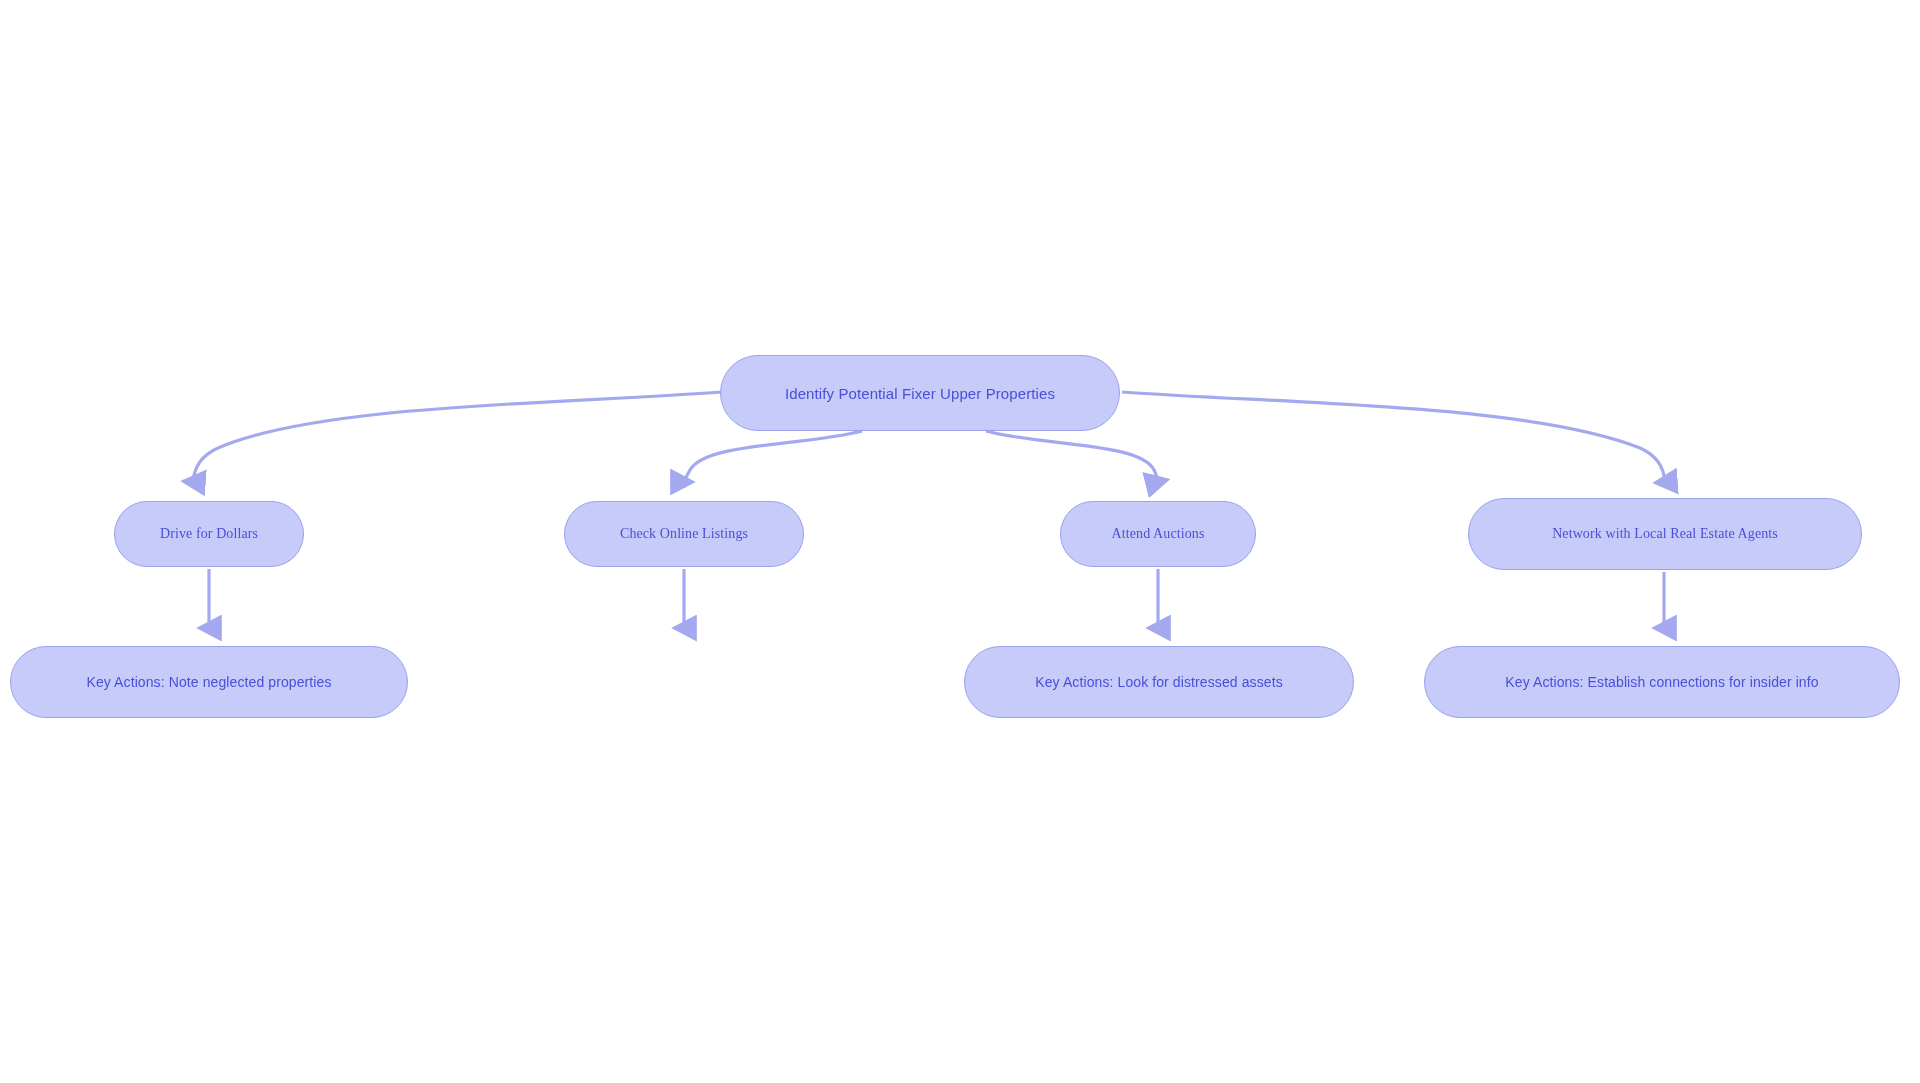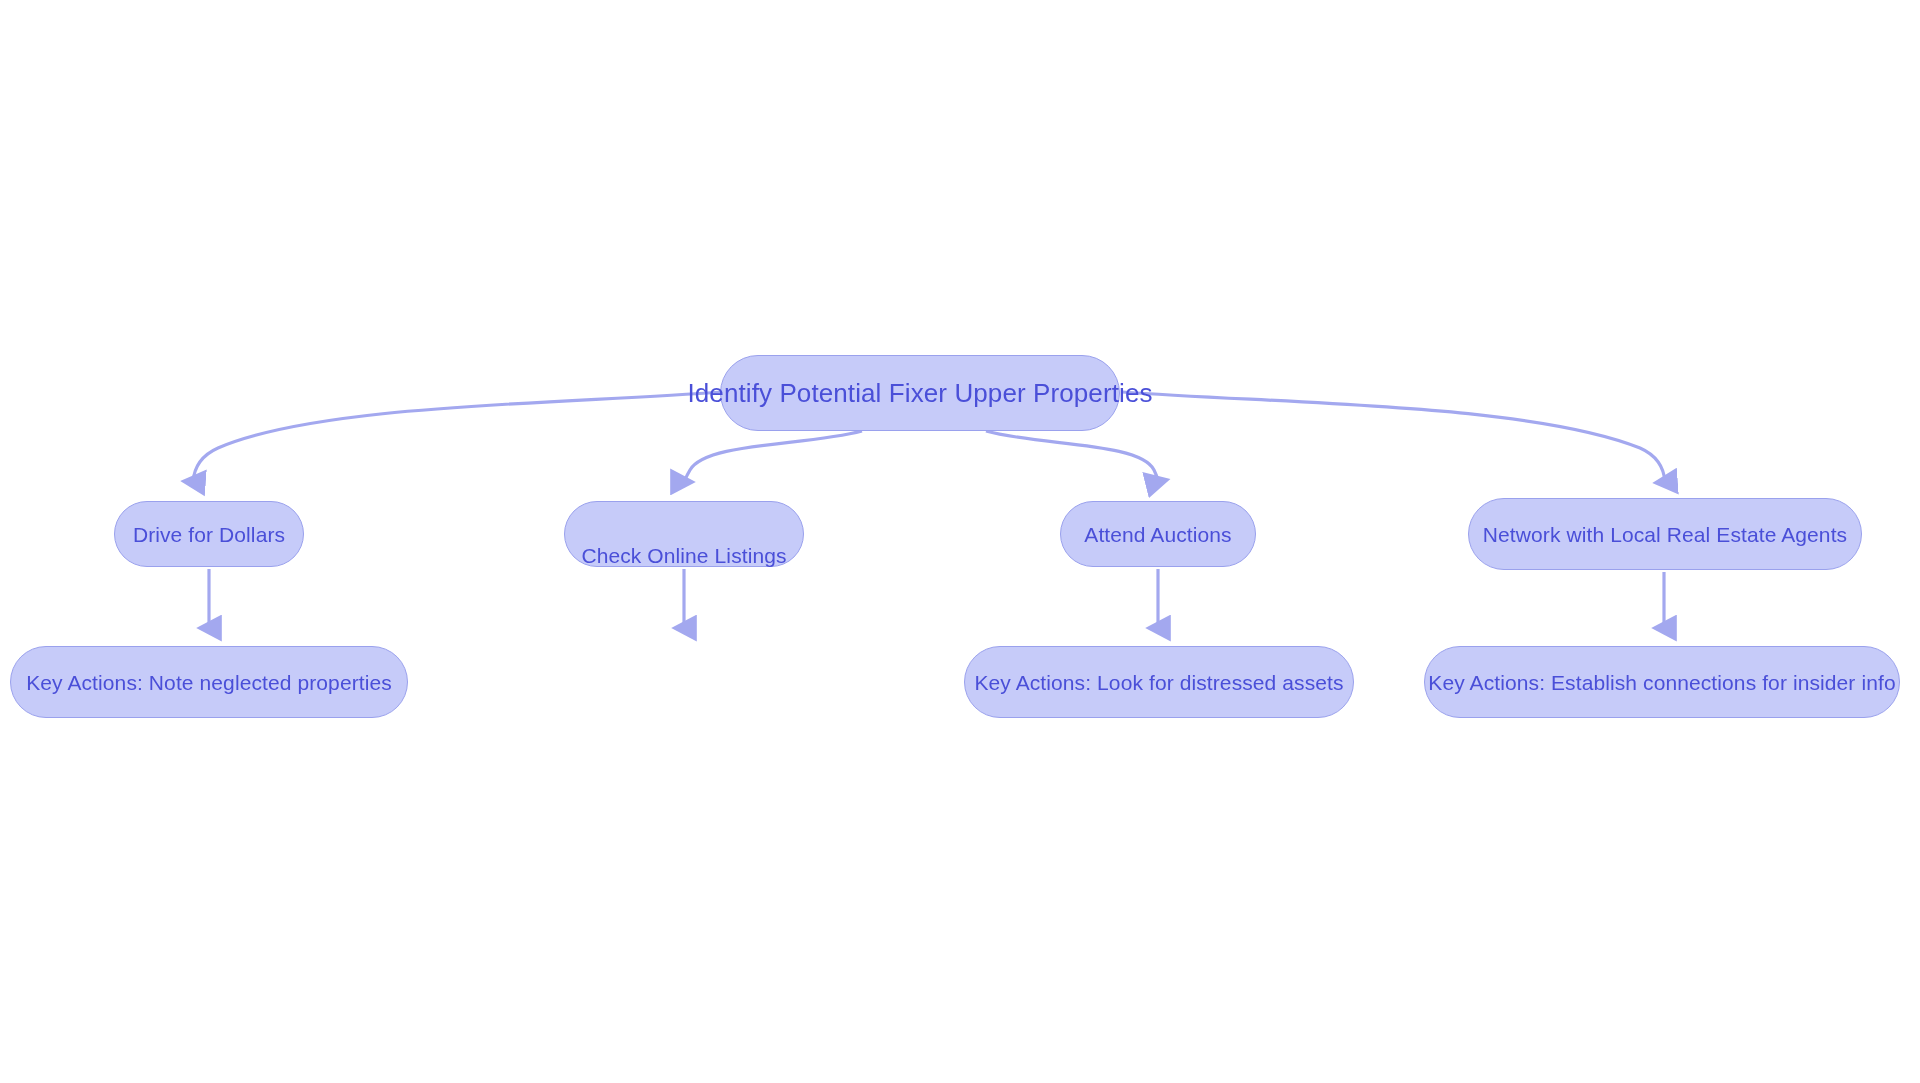--- a/index.html
+++ b/index.html
@@ -38,23 +38,23 @@
     border-radius: 999px;
     color: #4a4fd8;
     white-space: nowrap;
   }
   .node-label {
     font-size: 21px;
     line-height: 1;
     letter-spacing: 0.1px;
     color: #4a4fd8;
   }
-  .node.root .node-label { font-size: 26px; }
-  .node.level2 .node-label { font-size: 21px; }
-  .node.leaf .node-label { font-size: 21px; }
+  .node.root .node-label { font-size: 15px; }
+  .node.level2 .node-label { font-size: 14px; font-family: Liberation Serif, serif; }
+  .node.leaf .node-label { font-size: 14px; }
 </style>
 </head>
 <body>
 
 <div id="canvas">
 
   <svg id="edge-layer" viewBox="0 0 1920 1083" width="1920" height="1083" xmlns="http://www.w3.org/2000/svg">
     <defs>
       <marker id="arrow" markerWidth="10" markerHeight="10" refX="4.2" refY="4" orient="auto" markerUnits="strokeWidth">
         <path d="M0,0 L8.4,0 L4.2,8 Z" fill="#a3a8ef"></path>
@@ -76,21 +76,21 @@
   </svg>
 
   <div class="node root" style="left:720px; top:355px; width:400px; height:76px;">
     <span class="node-label">Identify Potential Fixer Upper Properties</span>
   </div>
 
   <div class="node level2" style="left:114px; top:501px; width:190px; height:66px;">
     <span class="node-label">Drive for Dollars</span>
   </div>
 
-  <div class="node level2" style="left:564px; top:501px; width:240px; height:66px;align-items:flex-end;">
+  <div class="node level2" style="left:564px; top:501px; width:240px; height:66px;">
     <span class="node-label">Check Online Listings</span>
   </div>
 
   <div class="node level2" style="left:1468px; top:498px; width:394px; height:72px;">
     <span class="node-label">Network with Local Real Estate Agents</span>
   </div>
 
   <div class="node level2" style="left:1060px; top:501px; width:196px; height:66px;">
     <span class="node-label">Attend Auctions</span>
   </div>

